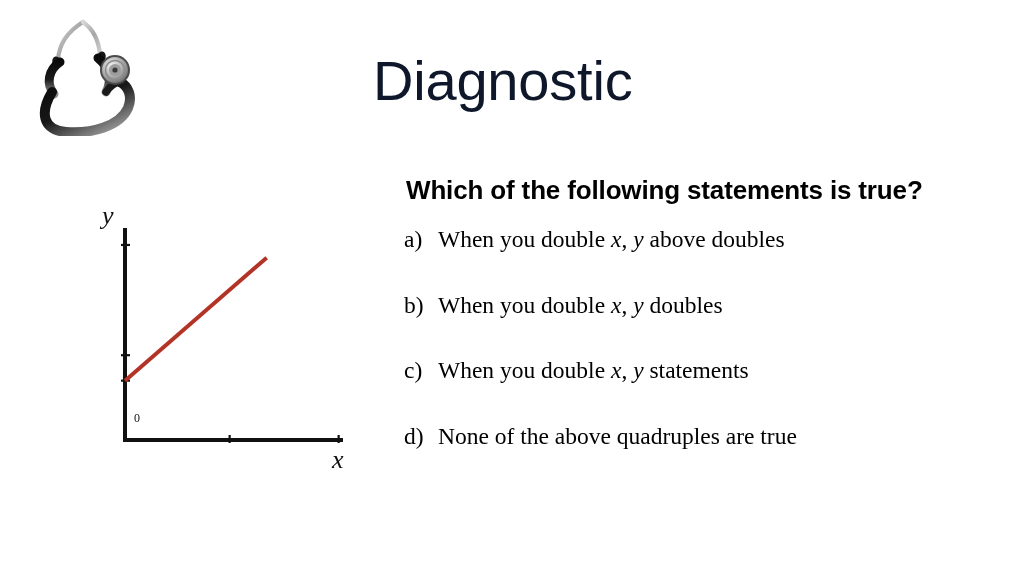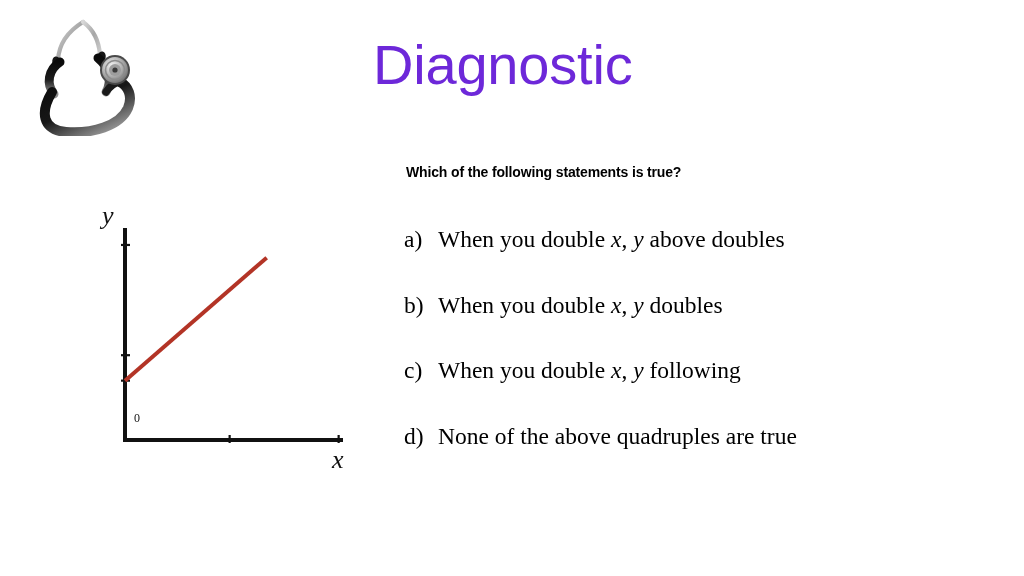--- a/index.html
+++ b/index.html
@@ -23,37 +23,37 @@
     left: 36px;
     top: 8px;
     width: 120px;
     height: 128px;
   }
 
   
   .title {
     position: absolute;
     left: 373px;
-    top: 36px;
+    top: 52px;
     font-family: "Liberation Sans", sans-serif;
     font-size: 56px;
     font-weight: 300;
     letter-spacing: -0.2px;
     line-height: 1.05;
-    color: #6d28d9;
+    color: #0f172a;
     white-space: nowrap;
   }
 
   
   .question {
     position: absolute;
     left: 406px;
-    top: 164px;
+    top: 175px;
     font-family: "Liberation Sans", sans-serif;
-    font-size: 14px;
+    font-size: 26px;
     font-weight: bold;
     letter-spacing: -0.15px;
     color: #000000;
     white-space: nowrap;
   }
 
   .options {
     position: absolute;
     left: 404px;
     top: 226px;
@@ -144,21 +144,21 @@
   <div class="option-row">
     <span class="opt-marker">a)</span>
     <span class="opt-text"><span>When you double </span><i>x</i><span>, </span><i>y</i><span> above doubles</span></span>
   </div>
   <div class="option-row">
     <span class="opt-marker">b)</span>
     <span class="opt-text"><span>When you double </span><i>x</i><span>, </span><i>y</i><span> doubles</span></span>
   </div>
   <div class="option-row">
     <span class="opt-marker">c)</span>
-    <span class="opt-text"><span>When you double </span><i>x</i><span>, </span><i>y</i><span> following</span></span>
+    <span class="opt-text"><span>When you double </span><i>x</i><span>, </span><i>y</i><span> statements</span></span>
   </div>
   <div class="option-row">
     <span class="opt-marker">d)</span>
     <span class="opt-text"><span>None of the above quadruples are true</span><i></i><span></span><i></i><span></span></span>
   </div>
 </div>
 
 <div class="graph">
   <svg id="chart-svg" viewBox="0 0 300 295" width="300" height="295" xmlns="http://www.w3.org/2000/svg">
 

